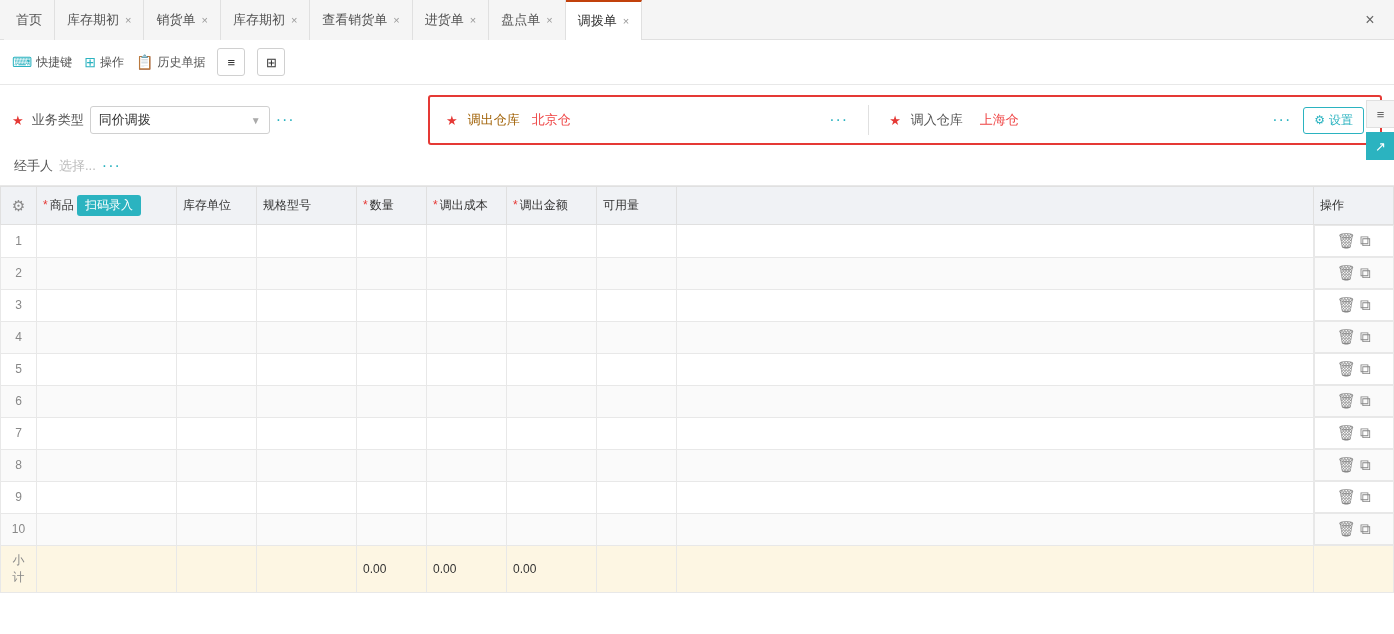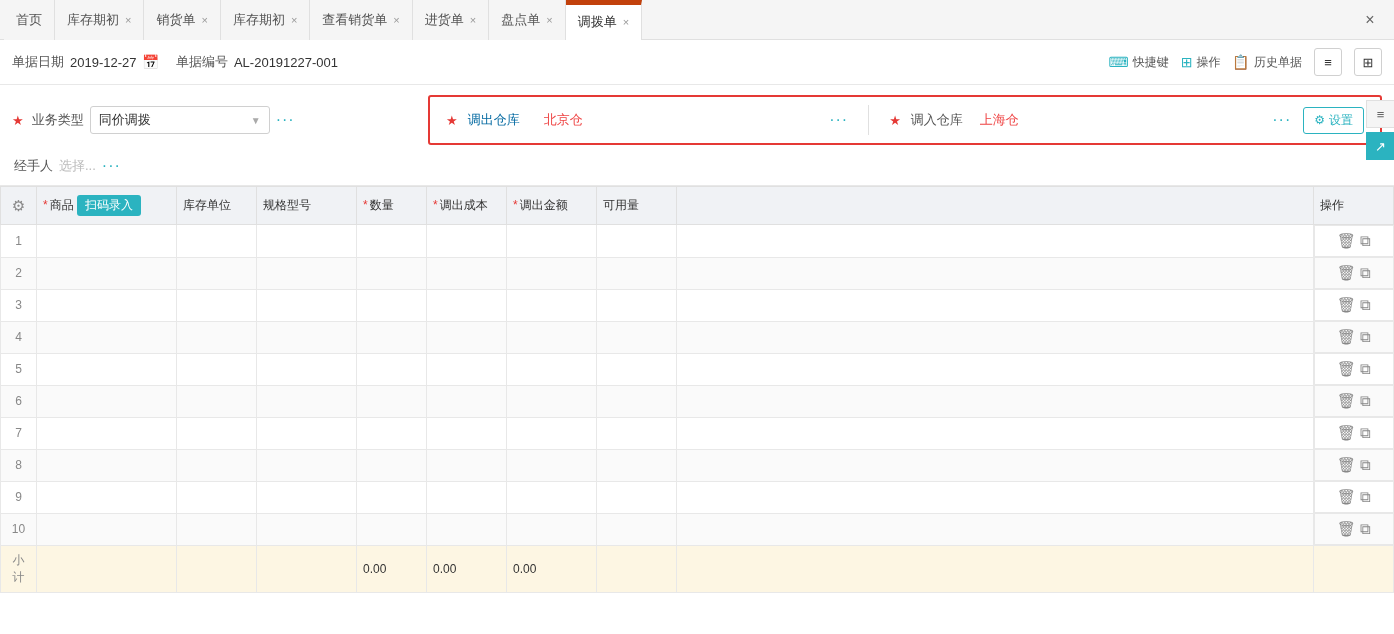--- a/index.html
+++ b/index.html
@@ -11,21 +11,21 @@
       background: #f5f5f5; height: 40px; padding: 9px 4px;
     }
     .tab {
       display: flex; align-items: center; padding: 0 12px; height: 40px;
       cursor: pointer; font-size: 13px; color: #555; white-space: nowrap;
       border-right: 1px solid #e0e0e0; background: #f5f5f5;
       position: relative;
     }
     .tab.active {
       background: #fff; color: #333; font-weight: 500;
-      border-top: 5px solid #c2410c; border-bottom: none;
+      border-top: 2px solid #c2410c; border-bottom: none;
     }
     .tab .close-icon { margin-left: 6px; color: #999; font-size: 11px; cursor: pointer; }
     .tab:first-child { border-left: none; }
     .tab-spacer { flex: 1; }
     .window-close { width: 40px; height: 40px; display: flex; align-items: center; justify-content: center; cursor: pointer; font-size: 16px; color: #666; }
 
     
     .toolbar {
       display: flex; align-items: center; padding: 8px 12px; border-bottom: 1px solid #e8e8e8;
       background: #fff; gap: 16px;
@@ -150,31 +150,20 @@
   </div>
   <div class="tab active">
     <span>调拨单</span>
     <span class="close-icon">×</span>
   </div>
   <div class="tab-spacer"></div>
   <div class="window-close">×</div>
 </div>
 
 <div class="toolbar">
-  <div class="toolbar-left">
-    <div class="field-group">
-      <span class="field-label">单据日期</span>
-      <span class="field-value date">2019-12-27</span>
-      <span class="calendar-icon">📅</span>
-    </div>
-    <div class="field-group">
-      <span class="field-label">单据编号</span>
-      <span class="field-value">AL-20191227-001</span>
-    </div>
-  </div>
   <div class="toolbar-right">
     <div class="toolbar-action">
       <span class="icon">⌨</span>
       <span>快捷键</span>
     </div>
     <div class="toolbar-action">
       <span class="icon">⊞</span>
       <span>操作</span>
     </div>
     <div class="toolbar-action">
@@ -197,21 +186,21 @@
         <span style="flex:1;"></span>
         <span class="arrow">▼</span>
       </div>
       <span class="more-btn">···</span>
     </div>
 
     <div style="flex:1; border:2px solid #e53935; border-radius:3px; display:flex; align-items:center; padding:8px 16px; position:relative;">
 
       <div class="warehouse-field">
         <span class="required-star">★</span>
-        <span style="color:#0369a1; margin-right:16px;text-align:right;">调出仓库</span>
+        <span style="color:#a16207; margin-right:4px;text-align:right;">调出仓库</span>
         <span class="warehouse-value">北京仓</span>
         <span style="flex:1;"></span>
         <span class="more-btn">···</span>
       </div>
       <div class="divider-v"></div>
 
       <div class="warehouse-field">
         <span class="required-star">★</span>
         <span style="color:#555; margin-right:9px;">调入仓库</span>
         <span class="warehouse-value">上海仓</span>

